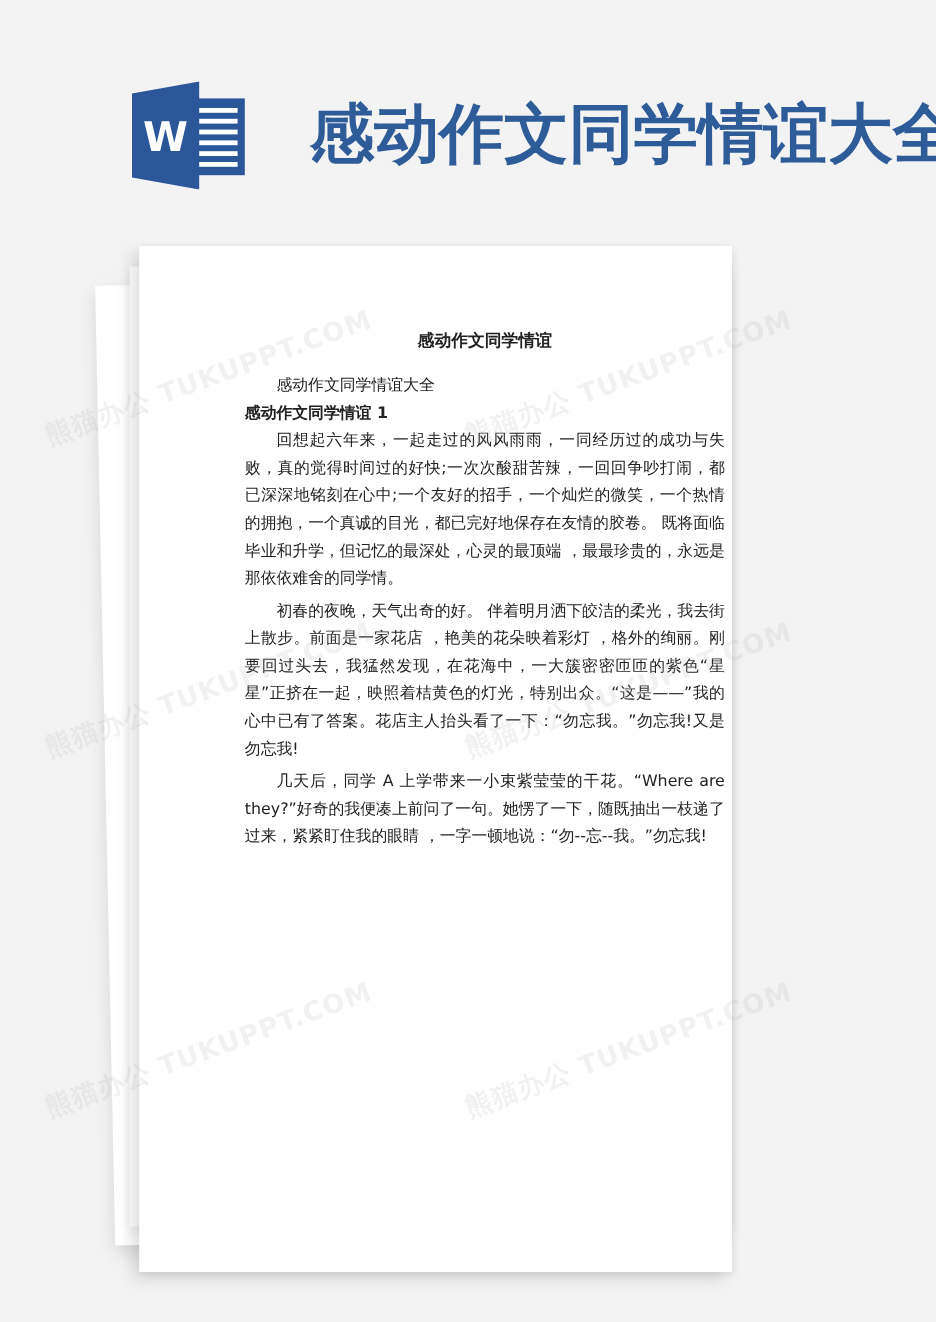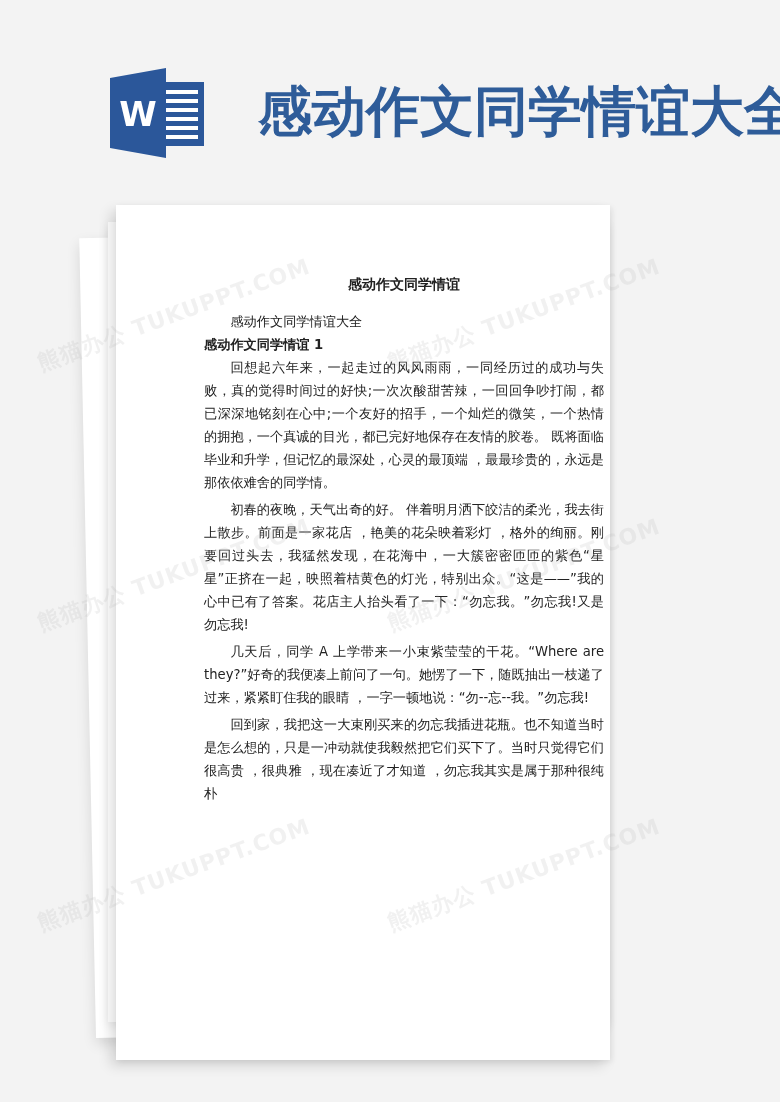--- a/index.html
+++ b/index.html
@@ -73,21 +73,20 @@
 <div class="sheet-mid"></div>
 
 <div class="page">
   <div class="doc">
     <div class="doc-title">感动作文同学情谊</div>
     <p class="p tight">感动作文同学情谊大全</p>
     <p class="sub">感动作文同学情谊 1</p>
     <p class="p">回想起六年来，一起走过的风风雨雨，一同经历过的成功与失败，真的觉得时间过的好快;一次次酸甜苦辣，一回回争吵打闹，都已深深地铭刻在心中;一个友好的招手，一个灿烂的微笑，一个热情的拥抱，一个真诚的目光，都已完好地保存在友情的胶卷。  既将面临毕业和升学，但记忆的最深处，心灵的最顶端 ，最最珍贵的，永远是那依依难舍的同学情。</p>
     <p class="p">初春的夜晚，天气出奇的好。 伴着明月洒下皎洁的柔光，我去街上散步。前面是一家花店 ，艳美的花朵映着彩灯 ，格外的绚丽。刚要回过头去，我猛然发现，在花海中，一大簇密密匝匝的紫色“星星”正挤在一起，映照着桔黄色的灯光，特别出众。“这是——”我的心中已有了答案。花店主人抬头看了一下：“勿忘我。”勿忘我!又是勿忘我!</p>
     <p class="p">几天后，同学 A 上学带来一小束紫莹莹的干花。“Where are they?”好奇的我便凑上前问了一句。她愣了一下，随既抽出一枝递了过来，紧紧盯住我的眼睛 ，一字一顿地说：“勿--忘--我。”勿忘我!</p>
-    <p class="p">回到家，我把这一大束刚买来的勿忘我插进花瓶。也不知道当时是怎么想的，只是一冲动就使我毅然把它们买下了。当时只觉得它们很高贵 ，很典雅 ，现在凑近了才知道 ，勿忘我其实是属于那种很纯朴</p>
   </div>
 </div>
 
 <div class="watermark" style="left:30px; top:300px;">熊猫办公 TUKUPPT.COM</div>
 <div class="watermark" style="left:380px; top:300px;">熊猫办公 TUKUPPT.COM</div>
 <div class="watermark" style="left:30px; top:560px;">熊猫办公 TUKUPPT.COM</div>
 <div class="watermark" style="left:380px; top:560px;">熊猫办公 TUKUPPT.COM</div>
 <div class="watermark" style="left:30px; top:860px;">熊猫办公 TUKUPPT.COM</div>
 <div class="watermark" style="left:380px; top:860px;">熊猫办公 TUKUPPT.COM</div>
 

